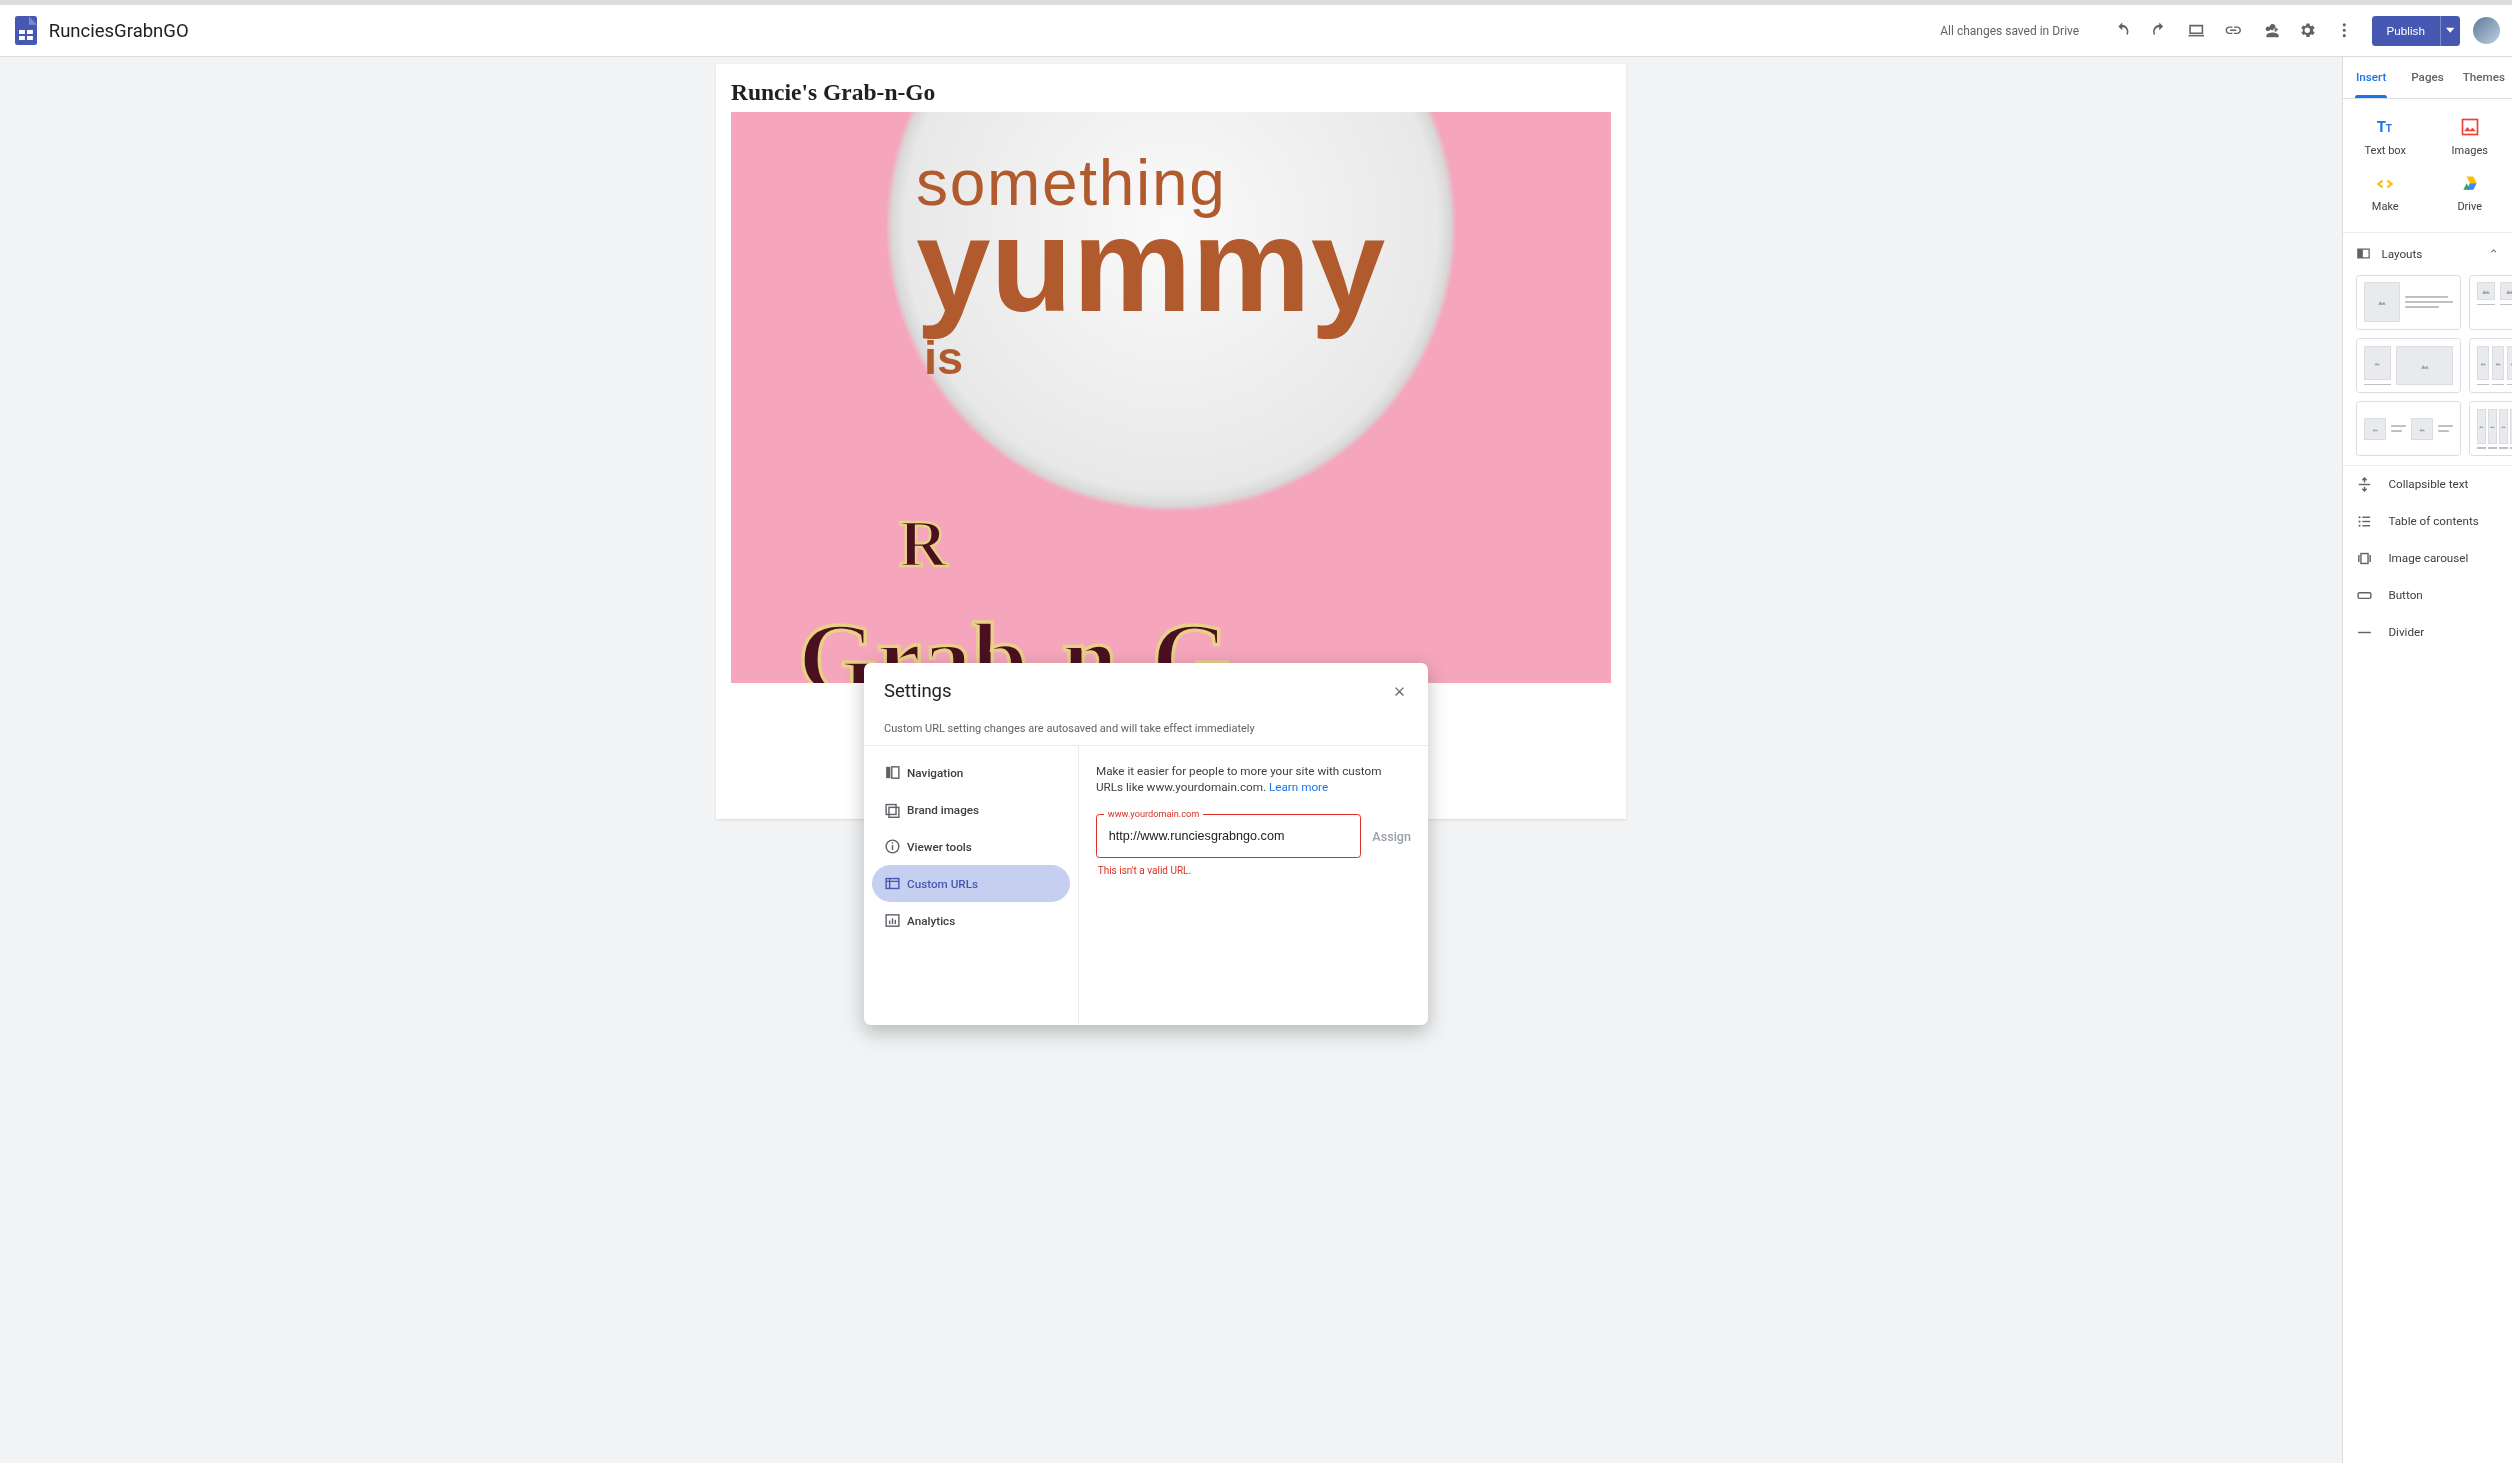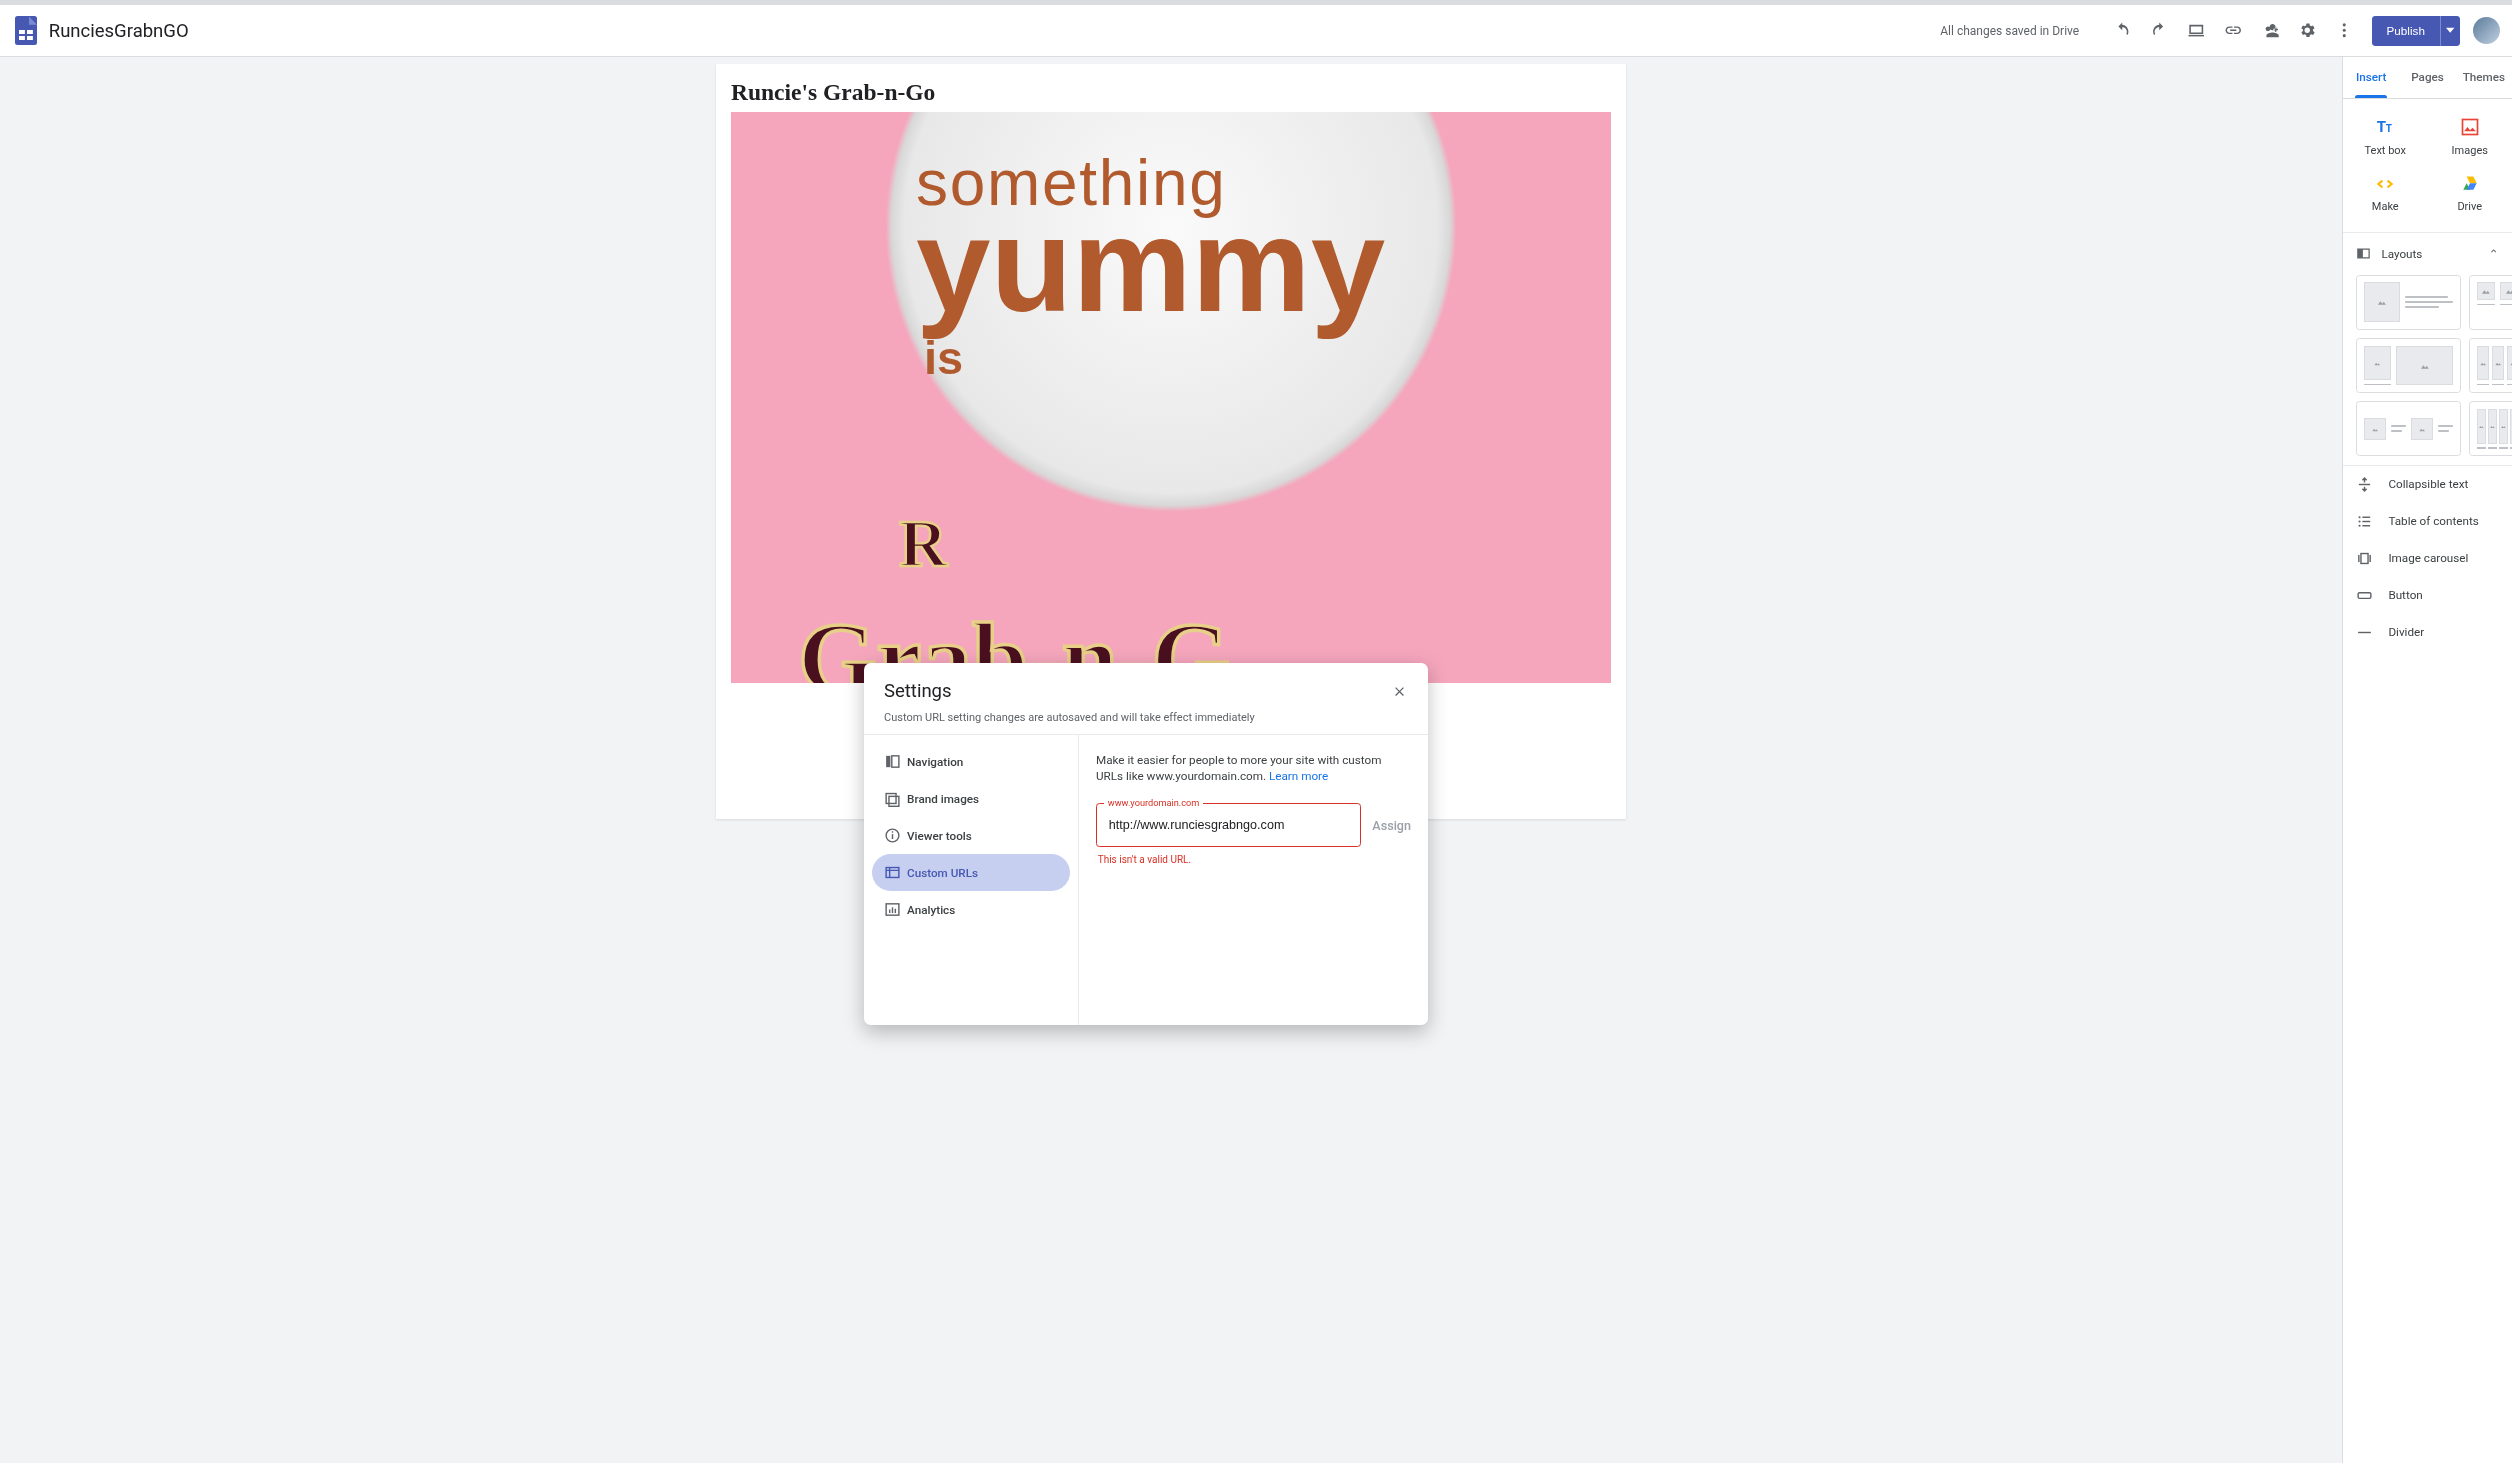--- a/index.html
+++ b/index.html
@@ -65,21 +65,21 @@
 .layout-card .lines{flex:1;display:flex;flex-direction:column;gap:3.4px;justify-content:center;}
 .layout-card .lines .l{height:1.7px;background:#bdc1c6;border-radius:0.8px;}
 .sp-list-item { display:flex; align-items:center; gap:15px; padding:10px 13.4px; font-size:11.7px; color:#3c4043; cursor:pointer; }
 .sp-list-item svg { width:17px; height:17px; fill:#5f6368; }
 
 
 .modal-backdrop { position:absolute; inset:0; display:flex; align-items:center; justify-content:center; pointer-events:none;}
 .modal { pointer-events:auto; width: 564px; height: 362px; background:#fff; border-radius:6.7px; box-shadow: 0 6.7px 20px rgba(0,0,0,0.25); display:flex; flex-direction:column; overflow:hidden; position:relative; top:84px; left:-25px;}
 .modal-head { padding: 17px 20px 10px; }
 .modal-title { font-size:18.5px; color:#202124; font-weight:400; }
-.modal-sub { font-size:11px; color:#5f6368; margin-top:9px;}
+.modal-sub { font-size:11px; color:#5f6368; margin-top:20px;}
 .modal-close { position:absolute; top:15px; right:15px; width:27px; height:27px; display:flex; align-items:center; justify-content:center; cursor:pointer; color:#5f6368; }
 .modal-close svg{width:15px;height:15px;fill:currentColor;}
 .modal-body { flex:1; display:flex; border-top:0.8px solid #e8eaed; }
 .modal-nav { width:215px; padding:8.4px 8.4px; border-right:0.8px solid #e8eaed;}
 .mnav-item { display:flex; align-items:center; gap:6px; padding:10px 11.7px; border-radius:18.5px; font-size:11.7px; font-weight:500; color:#3c4043; cursor:pointer;}
 .mnav-item svg{width:17px;height:17px;fill:#5f6368;}
 .mnav-item.active { background:#c7cff0; color:#4758b3;}
 .mnav-item.active svg{fill:#4758b3;}
 .modal-content { flex:1; padding: 17px 17px; }
 .mc-desc { font-size:11.7px; color:#3c4043; line-height:1.4;}

